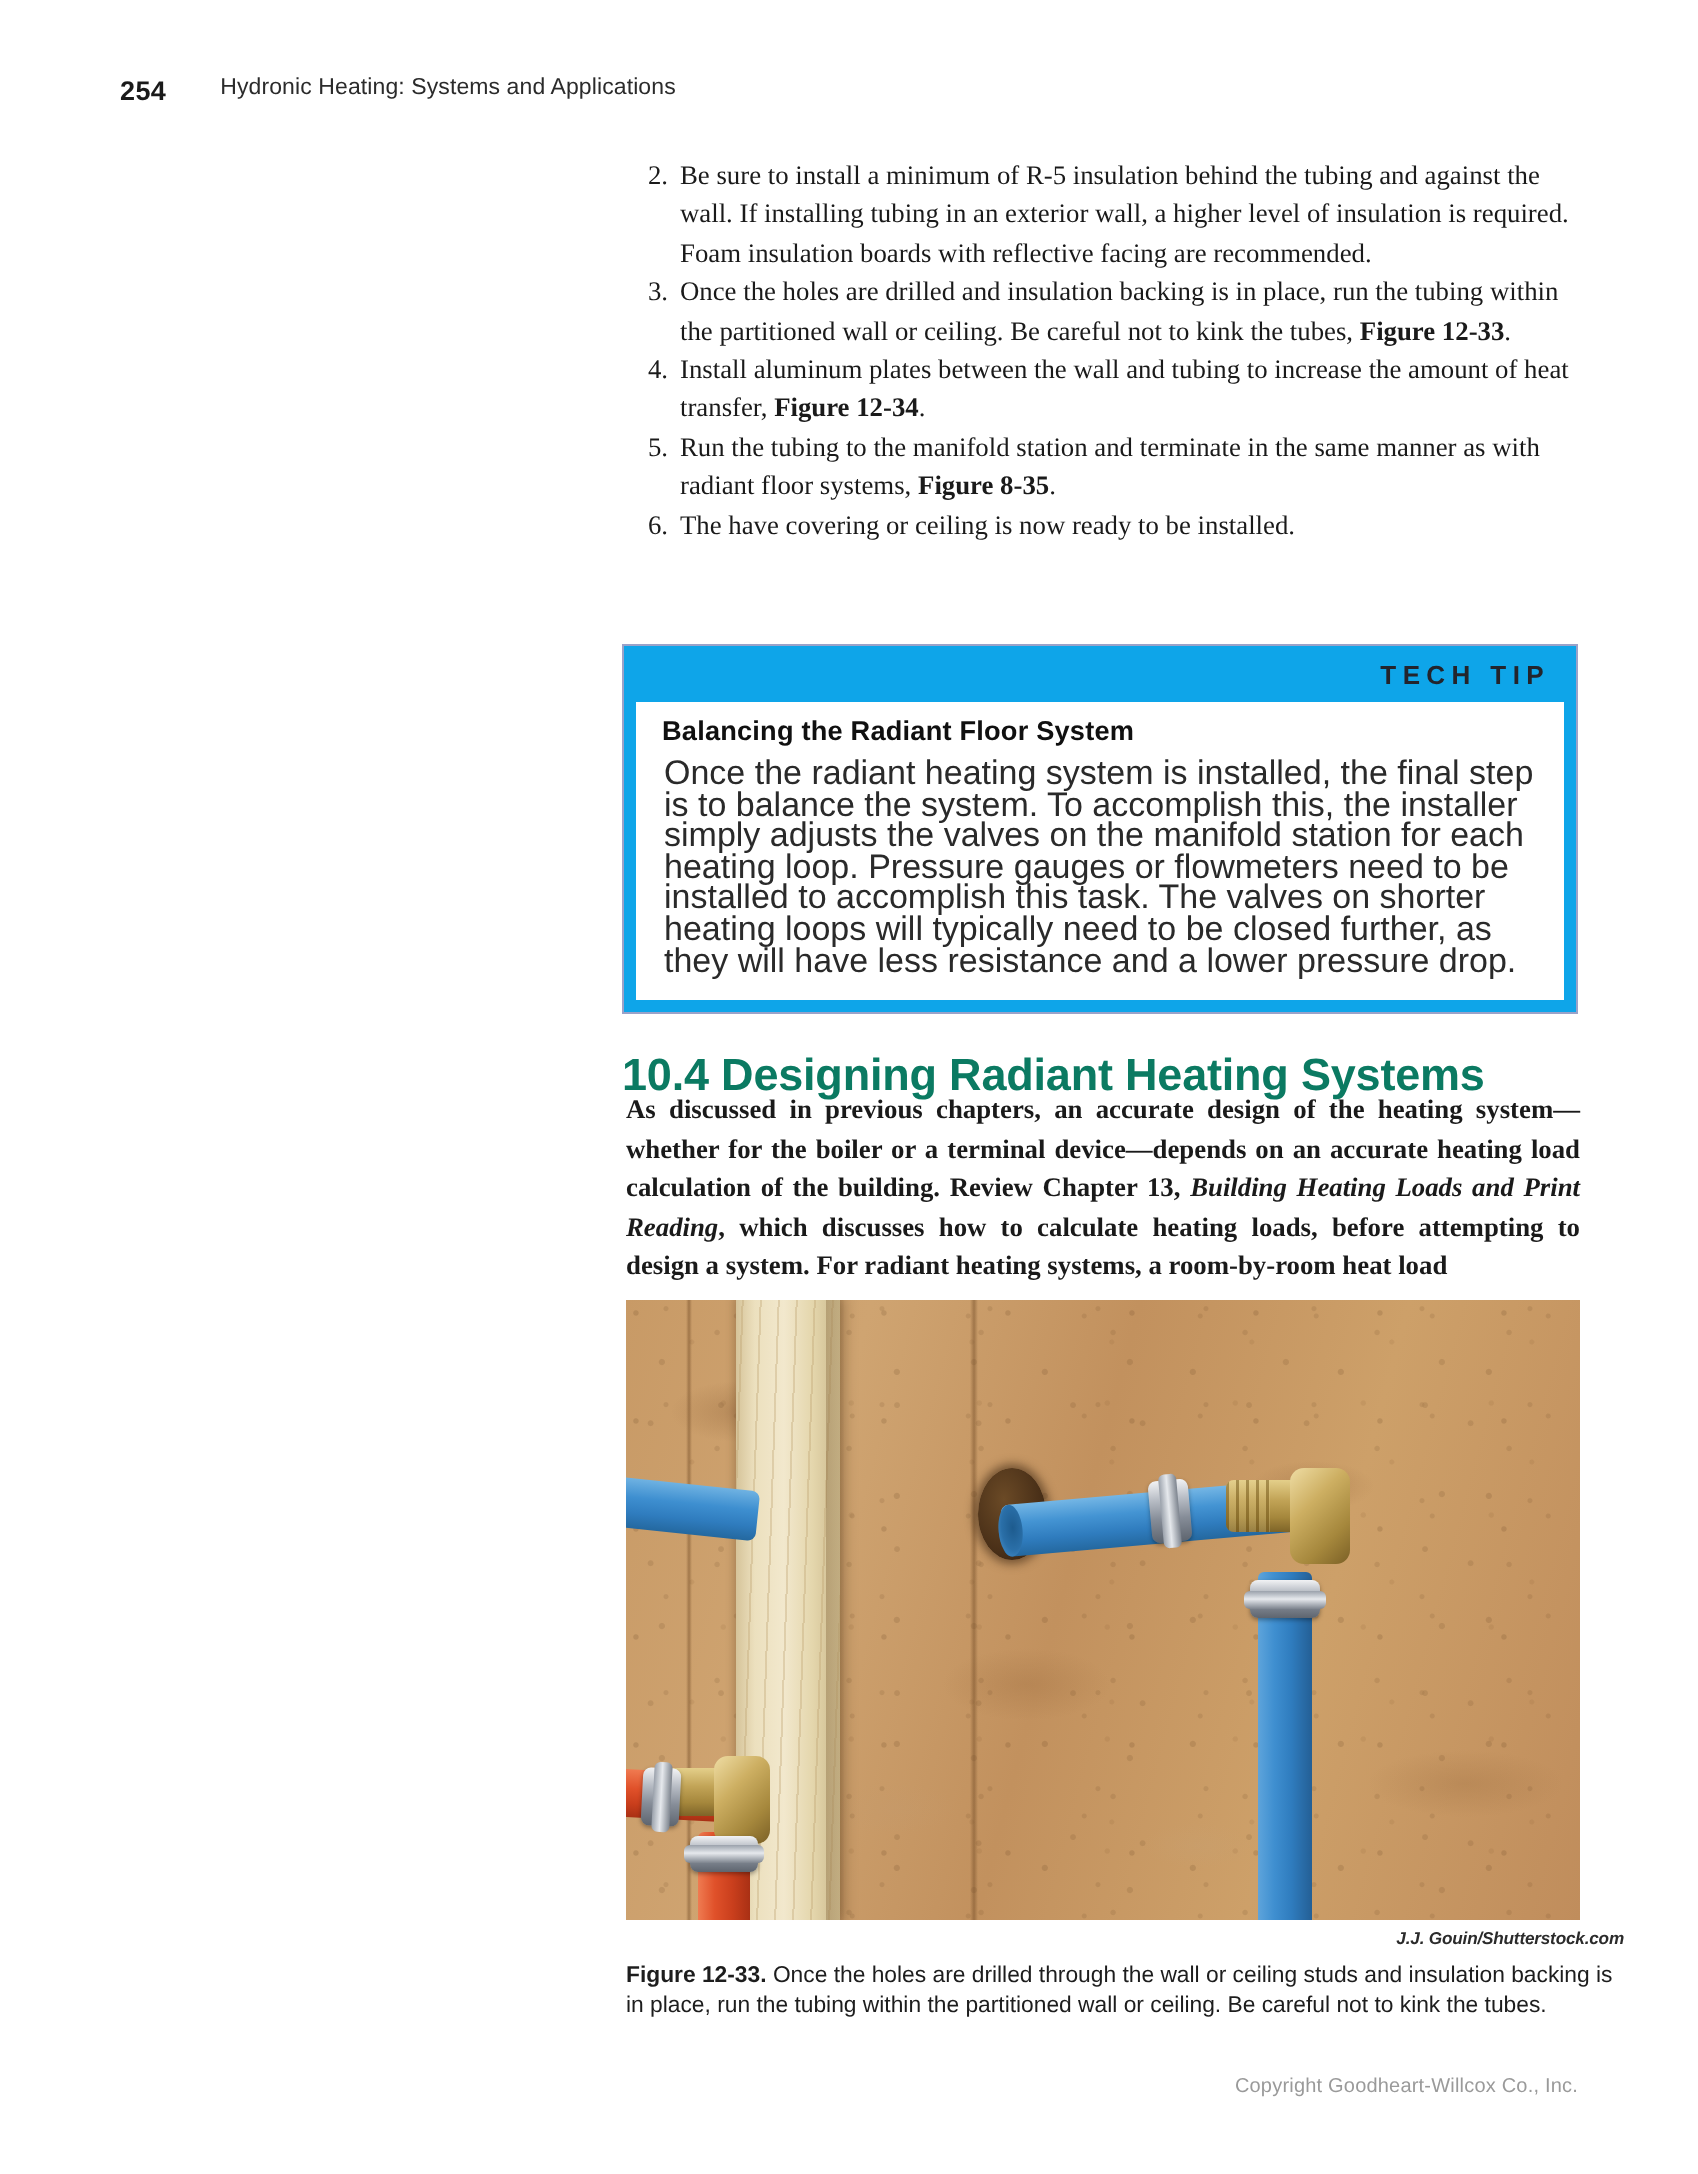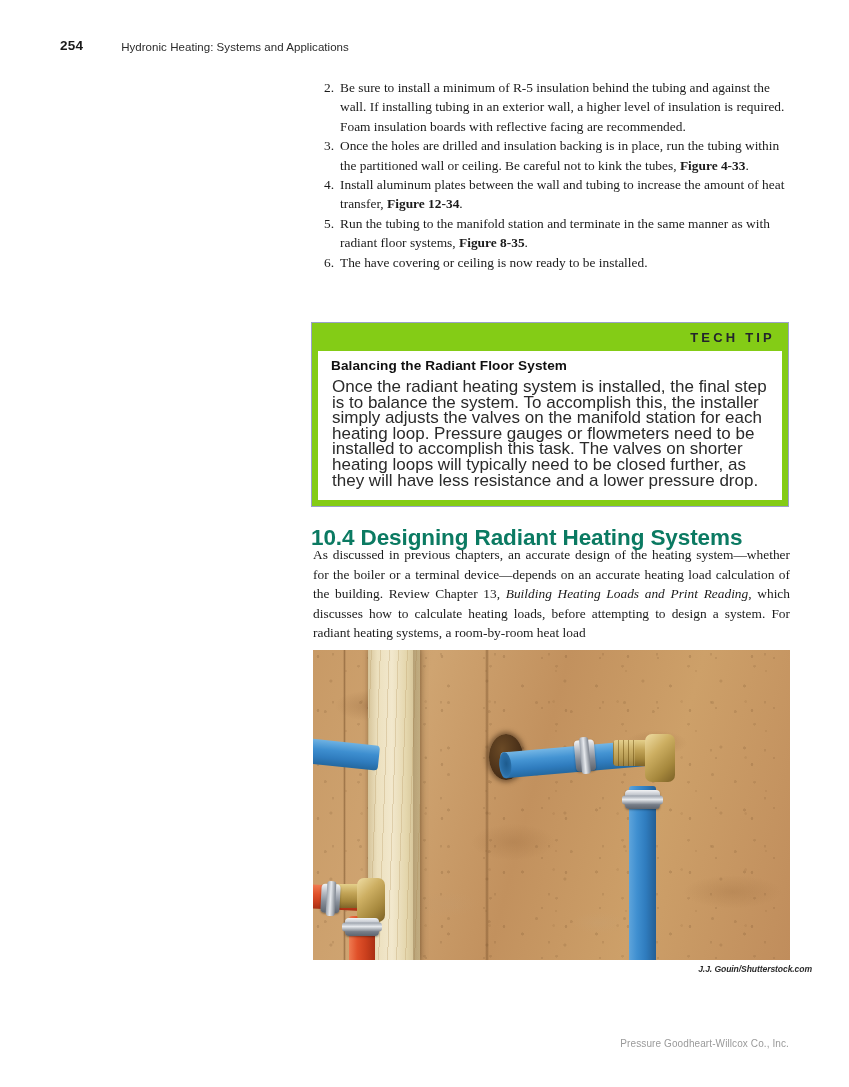--- a/index.html
+++ b/index.html
@@ -15,22 +15,21 @@
     color: #1a1a1a;
     overflow: hidden;
   }
 
   
   .running-head {
     position: absolute;
     left: 60px;
     top: 38px;
     display: flex;
-    align-items: flex-end;
-    gap: 11px;
+    align-items: flex-start;
     font-family: "Liberation Sans", sans-serif;
   }
   .folio {
     font-size: 13.5px;
     font-weight: bold;
     color: #1a1a1a;
     letter-spacing: 0.2px;
   }
   .head-title {
     font-size: 11.5px;
@@ -71,21 +70,21 @@
     display: block;
   }
   b.figref { font-weight: bold; }
 
   
   .techtip {
     position: absolute;
     left: 311px;
     top: 322px;
     width: 478px;
-    background: #84cc16;
+    background: #0ea5e9;
     border: 1px solid #9aa2c9;
     box-sizing: border-box;
   }
   .techtip-header {
     height: 28px;
     display: flex;
     align-items: center;
     justify-content: flex-end;
     padding-right: 13px;
   }
@@ -133,20 +132,21 @@
   
   .body-para {
     position: absolute;
     left: 313px;
     top: 545px;
     width: 477px;
     font-size: 13.4px;
     line-height: 19.6px;
     text-align: justify;
     margin: 0;
+    font-weight: bold;
   }
   .body-para i { font-style: italic; }
 
   
   .figure {
     position: absolute;
     left: 313px;
     top: 650px;
     width: 499px;
   }
@@ -407,21 +407,21 @@
 </div>
 
 <div class="column">
   <ol class="steps">
     <li>
       <span class="num">2.</span>
       <span class="txt"><span>Be sure to install a minimum of R-5 insulation behind the tubing and against the wall. If installing tubing in an exterior wall, a higher level of insulation is required. Foam insulation boards with reflective facing are recommended.</span></span>
     </li>
     <li>
       <span class="num">3.</span>
-      <span class="txt"><span>Once the holes are drilled and insulation backing is in place, run the tubing within the partitioned wall or ceiling. Be careful not to kink the tubes, </span><b class="figref">Figure 4-33</b><span>.</span></span>
+      <span class="txt"><span>Once the holes are drilled and insulation backing is in place, run the tubing within the partitioned wall or ceiling. Be careful not to kink the tubes, </span><b class="figref">Figure 12-33</b><span>.</span></span>
     </li>
     <li>
       <span class="num">4.</span>
       <span class="txt"><span>Install aluminum plates between the wall and tubing to increase the amount of heat transfer, </span><b class="figref">Figure 12-34</b><span>.</span></span>
     </li>
     <li>
       <span class="num">5.</span>
       <span class="txt"><span>Run the tubing to the manifold station and terminate in the same manner as with radiant floor systems, </span><b class="figref">Figure 8-35</b><span>.</span></span>
     </li>
     <li>
@@ -472,15 +472,16 @@
       <div class="arm-h"></div>
       <div class="corner"></div>
     </div>
 
     <div class="clamp c-blue-h"></div>
     <div class="clamp c-blue-v"></div>
     <div class="clamp c-red-h"></div>
     <div class="clamp c-red-v"></div>
   </div>
   <div class="credit">J.J. Gouin/Shutterstock.com</div>
+  <figcaption class="caption"><b>Figure 12-33.</b><span> Once the holes are drilled through the wall or ceiling studs and insulation backing is in place, run the tubing within the partitioned wall or ceiling. Be careful not to kink the tubes.</span></figcaption>
 </figure>
 
-<div class="footer-copyright">Pressure Goodheart-Willcox Co., Inc.</div>
+<div class="footer-copyright">Copyright Goodheart-Willcox Co., Inc.</div>
 
 </body></html>

